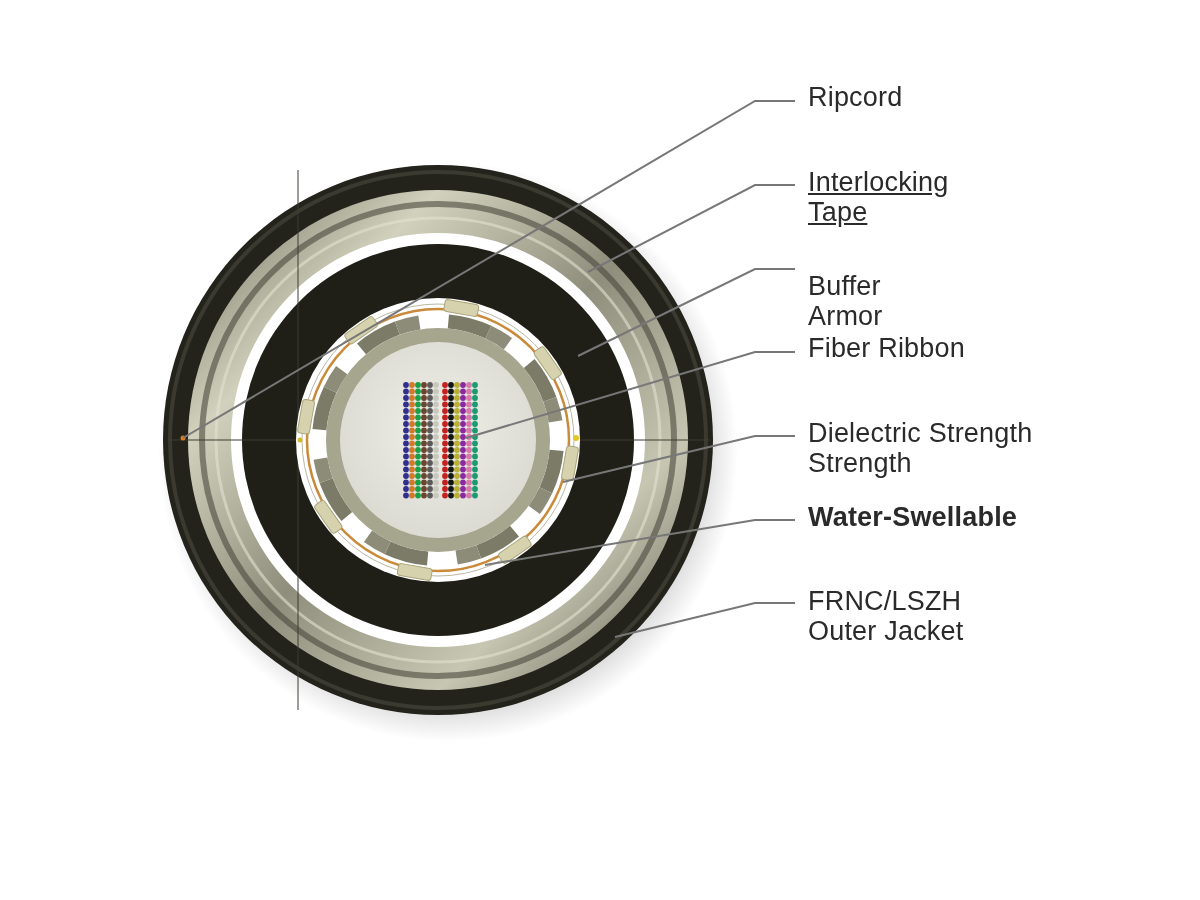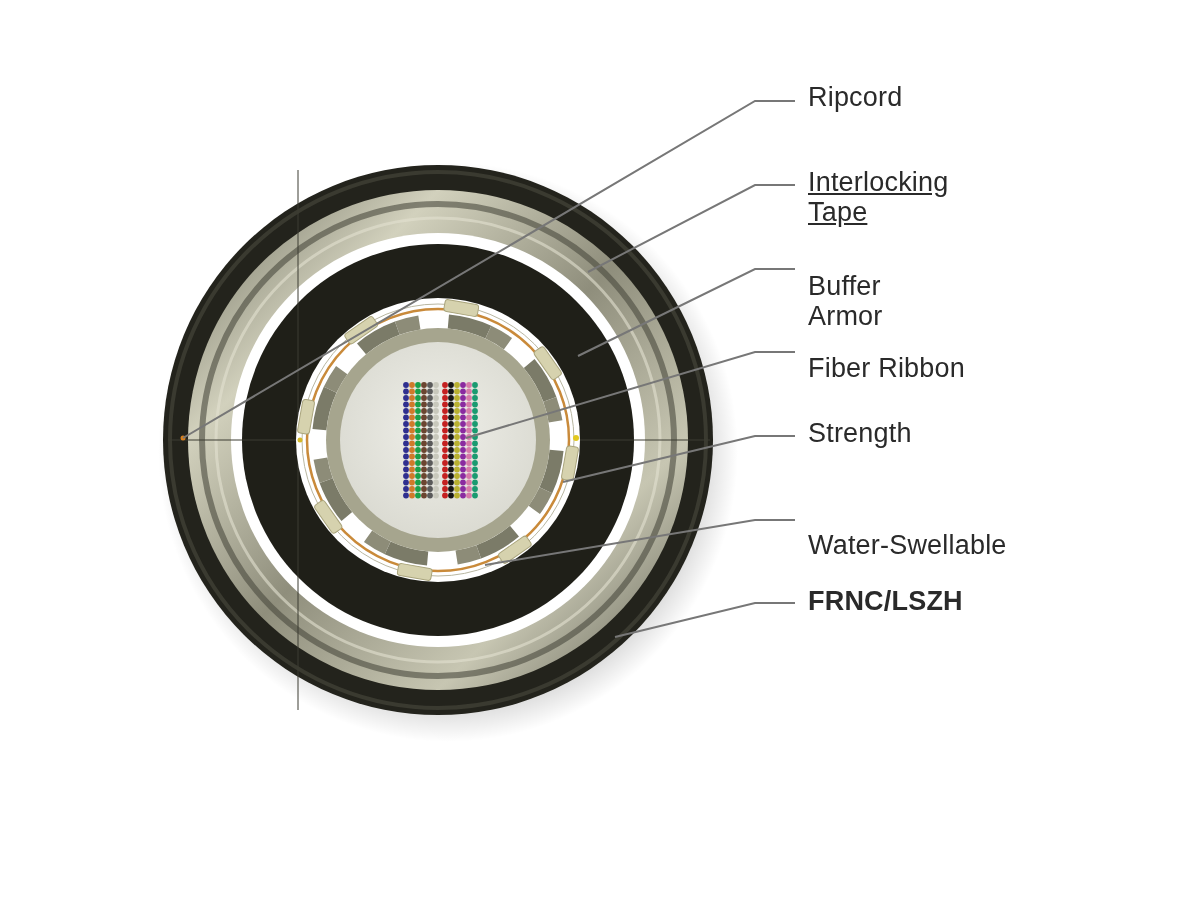--- a/index.html
+++ b/index.html
@@ -326,25 +326,27 @@
     <span>Ripcord</span>
   </div>
   <div class="label" style="top:167px;text-decoration:underline;">
     <span>Interlocking</span>
     <span>Tape</span>
   </div>
   <div class="label" style="top:251px;margin-top:20px;">
     <span>Buffer</span>
     <span>Armor</span>
   </div>
-  <div class="label" style="top:353px;">
+  <div class="label" style="top:333px;">
     <span>Fiber Ribbon</span>
   </div>
   <div class="label" style="top:418px;">
+    <span>Dielectric Strength</span>
     <span>Strength</span>
   </div>
-  <div class="label" style="top:530px;">
+  <div class="label" style="top:502px;font-weight:bold;">
     <span>Water-Swellable</span>
   </div>
-  <div class="label" style="top:586px;font-weight:bold;">
+  <div class="label" style="top:586px;">
     <span>FRNC/LSZH</span>
+    <span>Outer Jacket</span>
   </div>
 </div>
 
 </body></html>

